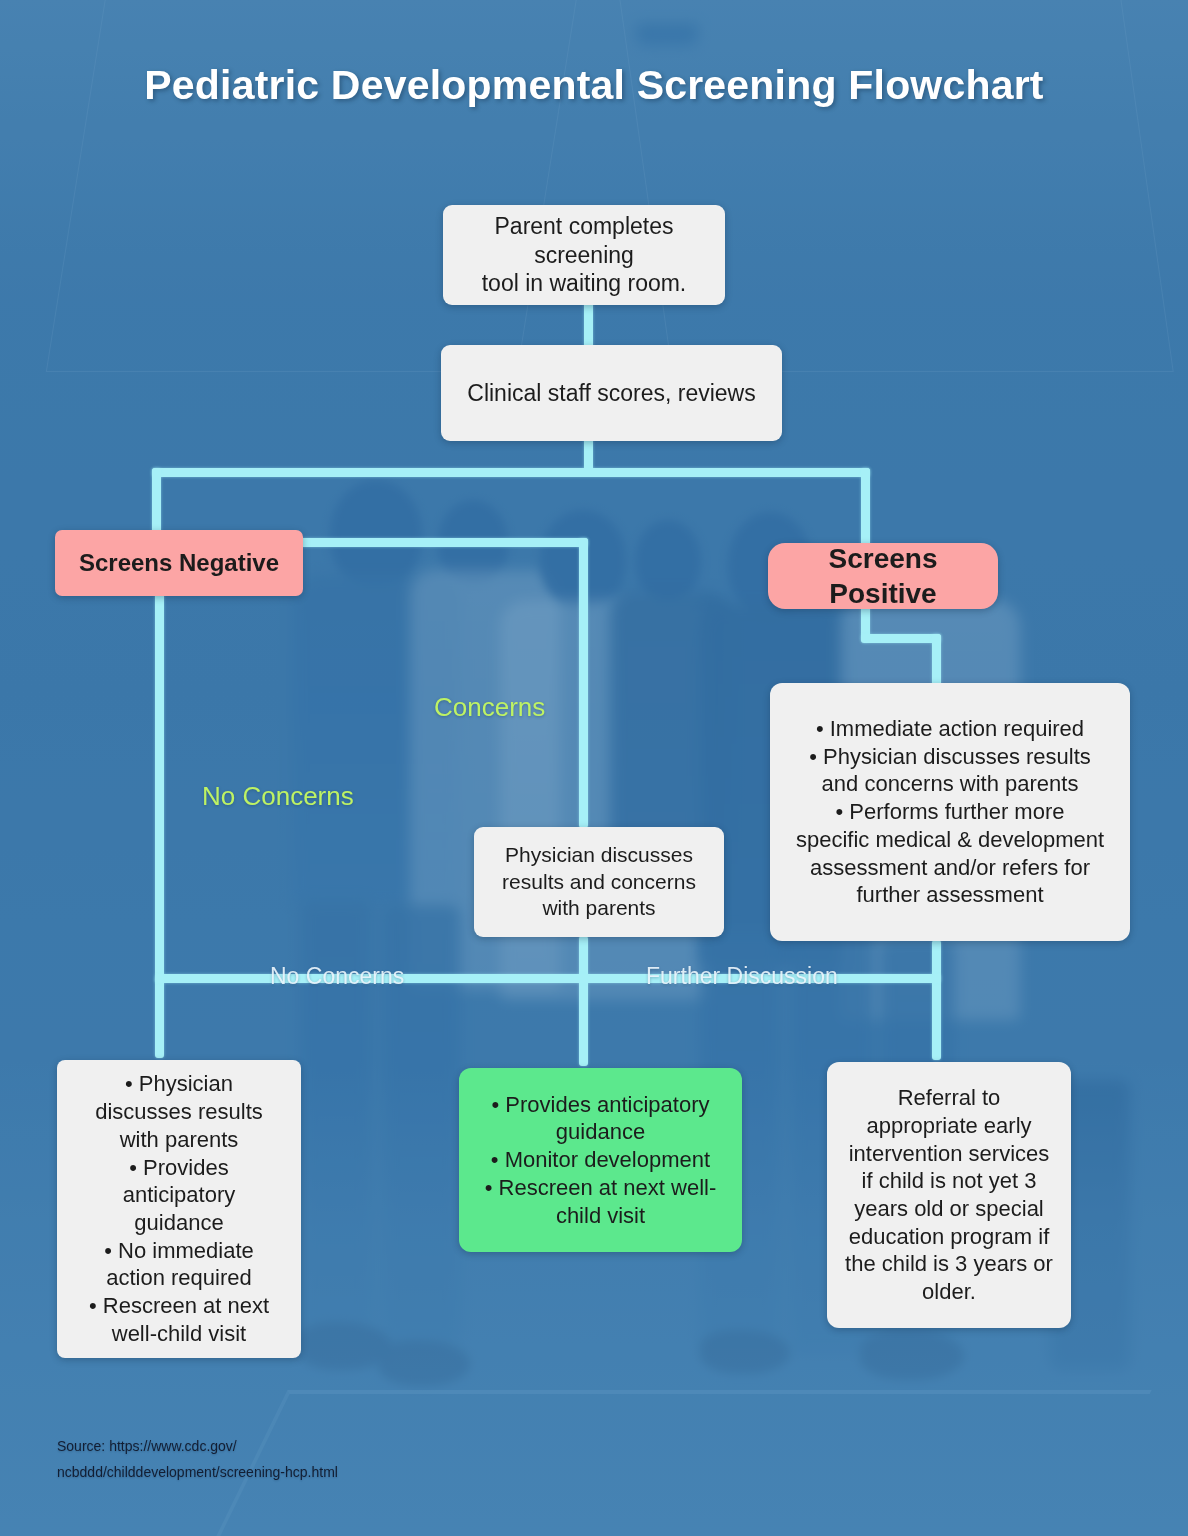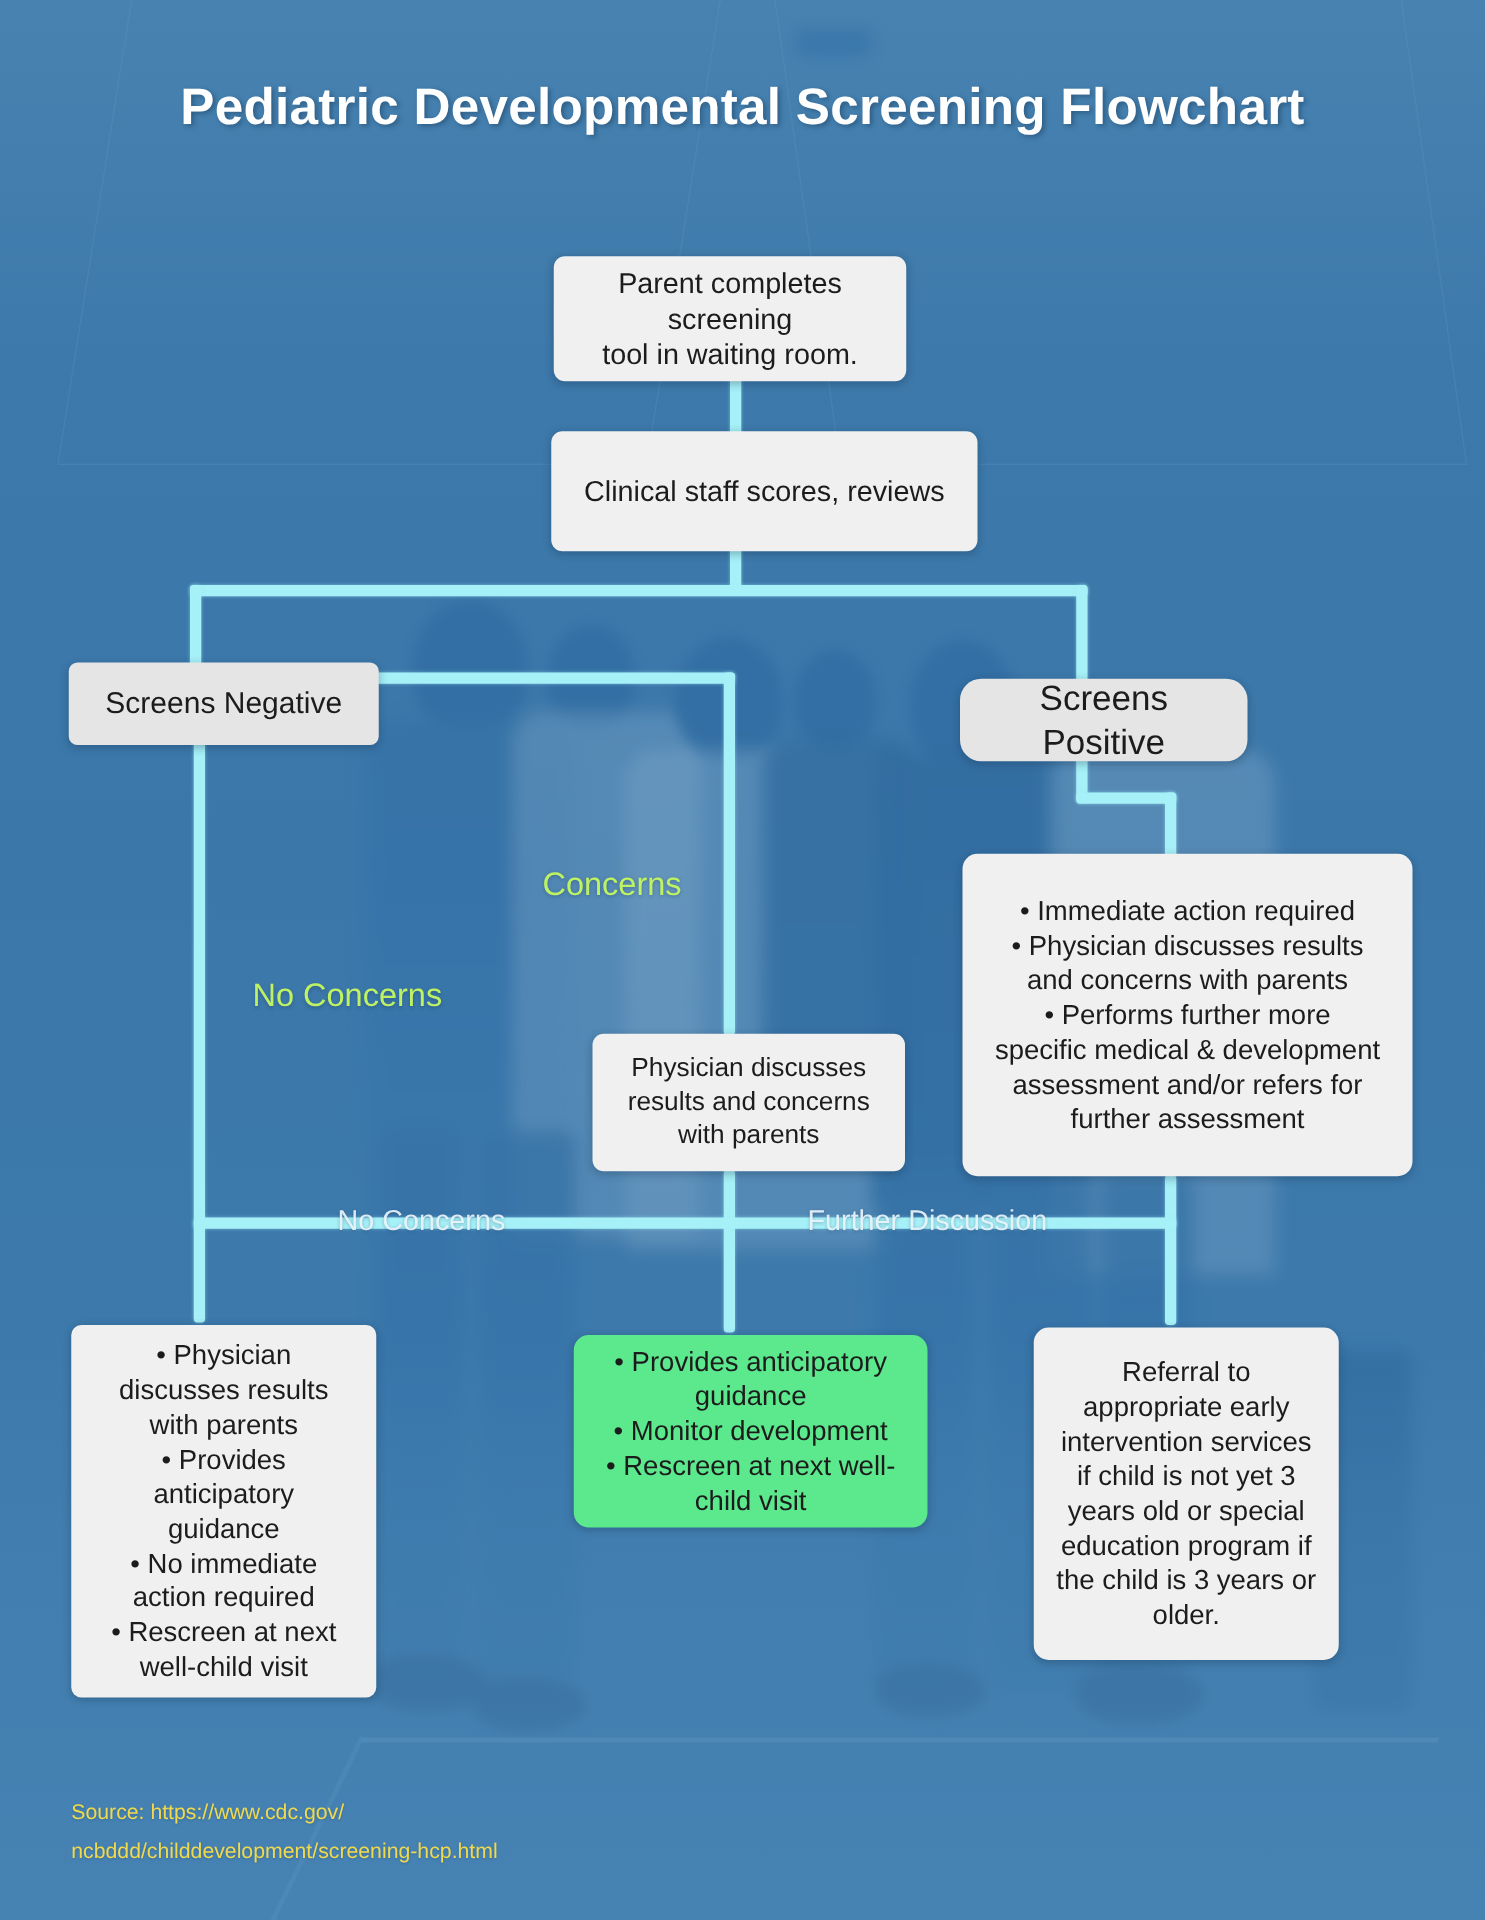--- a/index.html
+++ b/index.html
@@ -112,42 +112,42 @@
     align-items: center;
     justify-content: center;
     text-align: center;
     color: #1c1c1c;
     border-radius: 9px;
     box-shadow: 0 2px 7px rgba(18,45,72,.33);
     padding: 10px 14px;
     line-height: 1.26;
   }
   .node.plain  { background: #f0f0f0; }
-  .node.pink   { background: #e5e5e5; }
+  .node.pink   { background: #fca5a5; font-weight: bold; }
   .node.green  { background: #5ce88d; }
 
   .node .lines { width: 100%; }
   .node .lines div { white-space: pre-wrap; }
 
   
   .elabel {
     position: absolute;
     color: #bef264;
     font-size: 26px;
     white-space: nowrap;
     text-shadow: 0 1px 3px rgba(25,60,95,.4);
   }
   .elabel.sm { font-size: 23px; color: #e9f4fb; opacity: .92; }
 
   
   .source {
     position: absolute;
     left: 57px; top: 1434px;
-    color: #fde047;
-    font-size: 17px;
+    color: #0f172a;
+    font-size: 14px;
     line-height: 1.85;
     opacity: .93;
     text-shadow: 0 1px 2px rgba(25,60,95,.35);
   }
 </style>
 </head>
 <body>
 
 <div id="canvas">
 
@@ -268,21 +268,21 @@
       <div>• Provides</div>
       <div>anticipatory</div>
       <div>guidance</div>
       <div>• No immediate</div>
       <div>action required</div>
       <div>• Rescreen at next</div>
       <div>well-child visit</div>
     </div>
   </div>
 
-  <div class="node green" style="left:459px; top:1068px; width:283px; height:154px; font-size:22px; border-radius:12px;">
+  <div class="node green" style="left:459px; top:1068px; width:283px; height:184px; font-size:22px; border-radius:12px;">
     <div class="lines">
       <div>• Provides anticipatory</div>
       <div>guidance</div>
       <div>• Monitor development</div>
       <div>• Rescreen at next well-</div>
       <div>child visit</div>
     </div>
   </div>
 
   <div class="node plain" style="left:827px; top:1062px; width:244px; height:266px; font-size:22px; border-radius:12px;">

